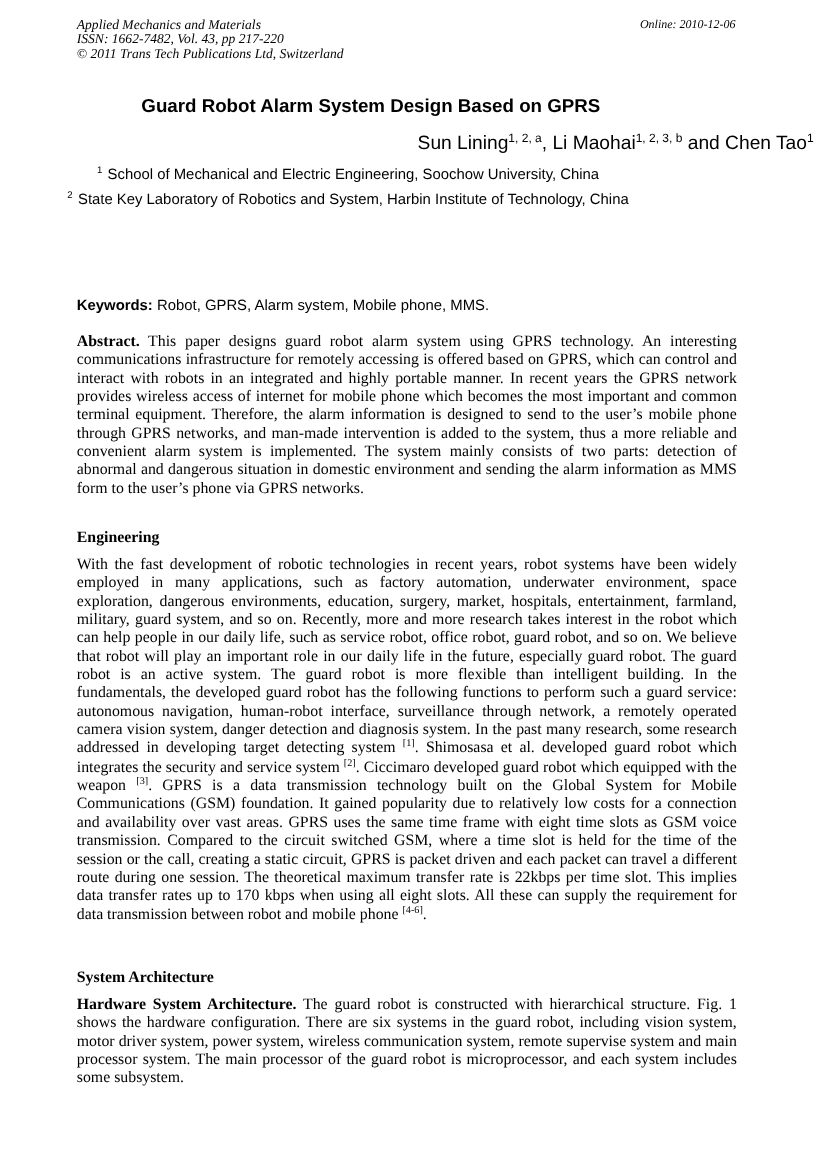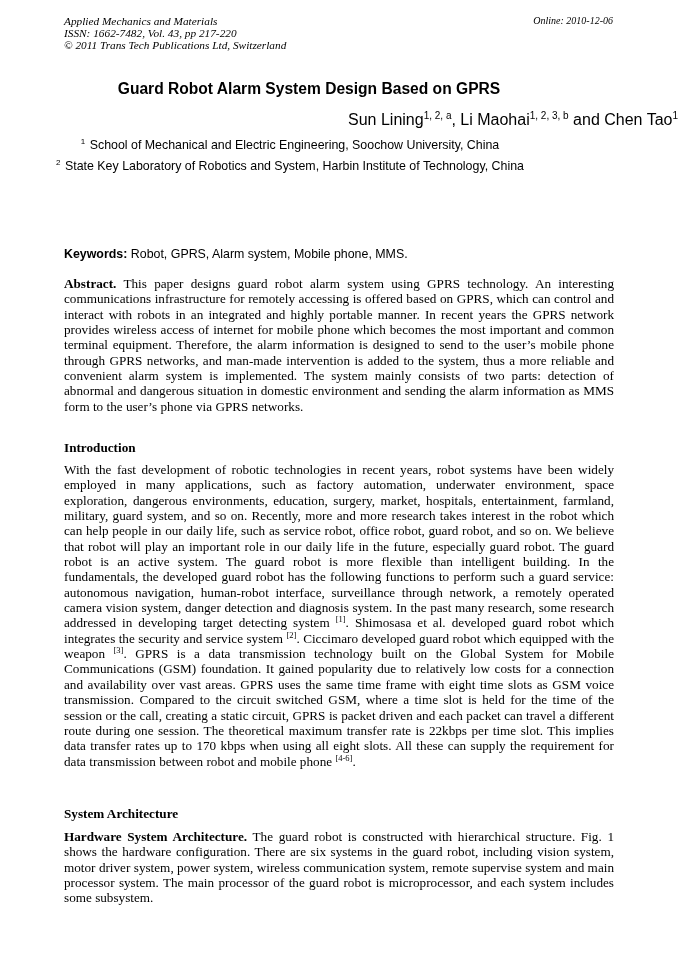--- a/index.html
+++ b/index.html
@@ -46,21 +46,21 @@
   </div>
 
   <div class="kw">
     <b>Keywords:</b><span> Robot, GPRS, Alarm system, Mobile phone, MMS.</span>
   </div>
 
   <div class="body" style="top:276px;">
     <b>Abstract.</b><span> This paper designs guard robot alarm system using GPRS technology. An interesting communications infrastructure for remotely accessing is offered based on GPRS, which can control and interact with robots in an integrated and highly portable manner. In recent years the GPRS network provides wireless access of internet for mobile phone which becomes the most important and common terminal equipment. Therefore, the alarm information is designed to send to the user’s mobile phone through GPRS networks, and man-made intervention is added to the system, thus a more reliable and convenient alarm system is implemented. The system mainly consists of two parts: detection of abnormal and dangerous situation in domestic environment and sending the alarm information as MMS form to the user’s phone via GPRS networks.</span>
   </div>
 
-  <div class="sec" style="top:440px;">Introduction</div>
+  <div class="sec" style="top:440px;">Engineering</div>
 
   <div class="body" style="top:462px;">
     <span>With the fast development of robotic technologies in recent years, robot systems have been widely employed in many applications, such as factory automation, underwater environment, space exploration, dangerous environments, education, surgery, market, hospitals, entertainment, farmland, military, guard system, and so on. Recently, more and more research takes interest in the robot which can help people in our daily life, such as service robot, office robot, guard robot, and so on. We believe that robot will play an important role in our daily life in the future, especially guard robot. The guard robot is an active system. The guard robot is more flexible than intelligent building. In the fundamentals, the developed guard robot has the following functions to perform such a guard service: autonomous navigation, human-robot interface, surveillance through network, a remotely operated camera vision system, danger detection and diagnosis system. In the past many research, some research addressed in developing target detecting system </span><sup>[1]</sup><span>. Shimosasa et al. developed guard robot which integrates the security and service system </span><sup>[2]</sup><span>. Ciccimaro developed guard robot which equipped with the weapon </span><sup>[3]</sup><span>. GPRS is a data transmission technology built on the Global System for Mobile Communications (GSM) foundation. It gained popularity due to relatively low costs for a connection and availability over vast areas. GPRS uses the same time frame with eight time slots as GSM voice transmission. Compared to the circuit switched GSM, where a time slot is held for the time of the session or the call, creating a static circuit, GPRS is packet driven and each packet can travel a different route during one session. The theoretical maximum transfer rate is 22kbps per time slot. This implies data transfer rates up to 170 kbps when using all eight slots. All these can supply the requirement for data transmission between robot and mobile phone </span><sup>[4-6]</sup><span>.</span>
   </div>
 
   <div class="sec" style="top:806px;">System Architecture</div>
 
   <div class="body" style="top:829px;">
     <b>Hardware System Architecture.</b><span> The guard robot is constructed with hierarchical structure. Fig. 1 shows the hardware configuration. There are six systems in the guard robot, including vision system, motor driver system, power system, wireless communication system, remote supervise system and main processor system. The main processor of the guard robot is microprocessor, and each system includes some subsystem.</span>
   </div>

